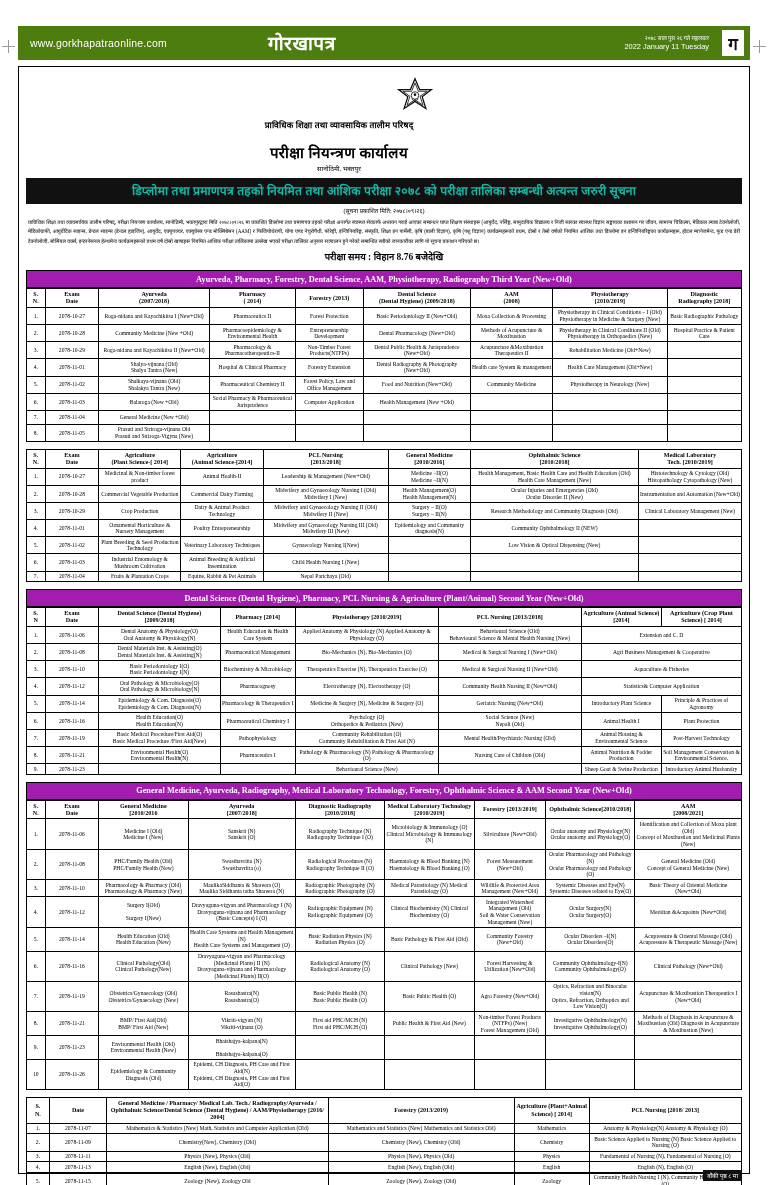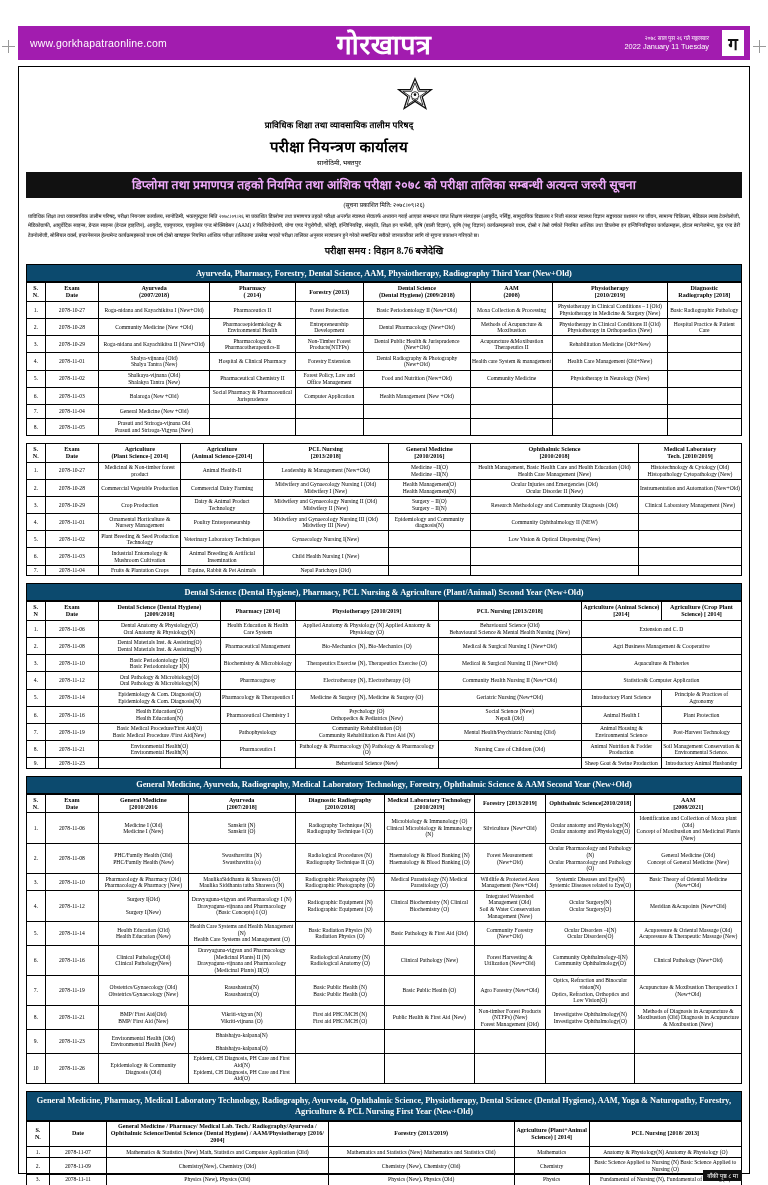--- a/index.html
+++ b/index.html
@@ -10,33 +10,33 @@
     font-family: "Liberation Serif", "DejaVu Serif", serif;
     color: #000;
     overflow: hidden;
   }
   .page { width:768px; height:1185px; position:relative; padding: 0; }
 
   
   .masthead {
     margin: 26px 18px 0 18px;
     height: 34px;
-    background: #a21caf;
+    background: #4d7c0f;
     display: flex; align-items: center;
     color: #fff;
     position: relative;
   }
   .mast-url {
     font-family: "Liberation Sans", sans-serif;
     font-size: 10.5px; letter-spacing: .2px;
     padding-left: 12px; flex: 0 0 auto; width: 250px;
   }
   .mast-title {
-    flex: 1 1 auto; text-align: center;
-    font-size: 27px; font-weight: bold;
+    flex: 1 1 auto; 
+    font-size: 19px; font-weight: bold;
     letter-spacing: .5px;
     font-family: "Liberation Serif", serif;
   }
   .mast-right {
     flex: 0 0 auto; width: 250px; display:flex;
     align-items:center; justify-content:flex-end; padding-right: 6px; gap:13px;
   }
   .mast-dates { text-align: right; line-height: 1.25; }
   .mast-date-np { font-size: 5.6px; }
   .mast-date-en { font-size: 7.4px; font-family:"Liberation Sans", sans-serif; }
@@ -59,44 +59,44 @@
     display: flex; align-items: center; padding: 4px 0 2px 0; flex-direction: column;
   }
   .emblem {
     width: 62px; margin-left: 62px; display:flex; justify-content:center;
   }
   .star {
     width: 42px; height: 42px; position: relative;
   }
   .office-text { flex: 1 1 auto; text-align:center; margin-right: 90px; }
   .office-l1 { font-size: 8.5px; font-weight: bold; letter-spacing:.2px; }
-  .office-l2 { font-size: 15px; font-weight: bold; letter-spacing:.4px; margin-top: 6px;}
+  .office-l2 { font-size: 15px; font-weight: bold; letter-spacing:.4px; margin-top: 12px;}
   .office-l3 { font-size: 6.5px; margin-top: 2px; }
 
   
   .notice-bar {
-    background: #111; color:#f0abfc; text-align:center;
+    background: #111; color:#14b8a6; text-align:center;
     font-size: 12.2px; font-weight: bold; padding: 4px 2px 5px 2px;
     margin-top: 3px; letter-spacing: .2px;
   }
   .notice-pub { text-align:center; font-size:6px; margin-top: 3px; }
 
   
   .para {
     font-size: 5.1px; line-height: 1.85; text-align: justify;
     margin-top: 3px; padding: 0 2px;
   }
   .exam-time {
     text-align:center; font-size: 9.5px; font-weight:bold; margin-top: 4px;
   }
 
   
   .section { margin-top: 7px; }
   .sec-title {
-    background: #0c4a6e; color:#fff; text-align:center;
+    background: #a21caf; color:#fff; text-align:center;
     font-size: 8.3px; font-weight:bold;
     padding: 2.5px 4px; line-height: 1.35;
     border: 1.3px solid #000;
   }
   table.sched {
     width: 100%; border-collapse: collapse; table-layout: fixed;
     border: 1.3px solid #000;
     margin-top: 0;
   }
   table.sched th, table.sched td {
@@ -601,21 +601,20 @@
                 <td></td>
                 <td></td>
                 <td></td>
                 <td></td>
                 <td></td>
               </tr>
             </tbody>
           </table>
         </div>
         <div class="section">
-          <div class="sec-title">General Medicine, Pharmacy, Medical Laboratory Technology, Radiography, Ayurveda, Ophthalmic Science, Physiotherapy, Dental Science (Dental Hygiene), AAM, Yoga &amp; Naturopathy, Forestry, Agriculture &amp; PCL Nursing First Year (New+Old)</div>
           <table class="sched t5">
             <thead>
               <tr>
                 <th style="width: 3.2%;">S.<br>N.</th>
                 <th style="width: 8%;">Date</th>
                 <th style="width: 31%;">General Medicine / Pharmacy/ Medical Lab. Tech./ Radiography/Ayurveda / Ophthalmic Science/Dental Science (Dental Hygiene) / AAM/Physiotherapy [2016/ 2004]</th>
                 <th style="width: 26%;">Forestry (2013/2019)</th>
                 <th style="width: 10.5%;">Agriculture (Plant+Animal Science) [ 2014]</th>
                 <th style="width: 21.3%;">PCL Nursing  [2018/ 2013]</th>
               </tr>

